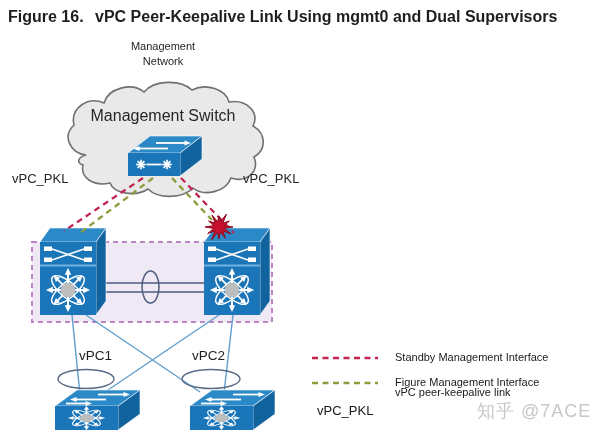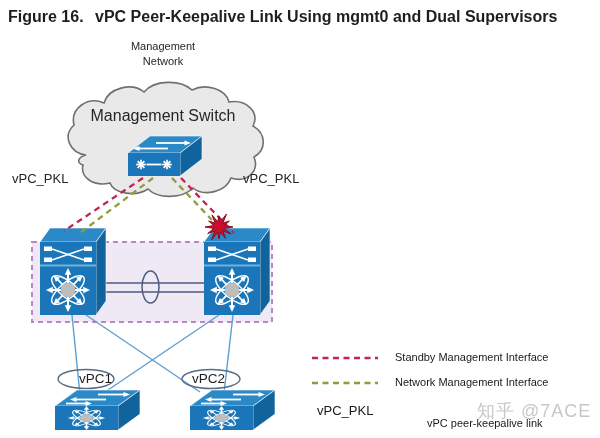--- a/index.html
+++ b/index.html
@@ -12,21 +12,21 @@
   .caption .fig-label{font-weight:bold;}
   .caption .fig-title{position:absolute;left:87px;top:0;font-weight:bold;white-space:nowrap;}
   .net-label{
     left:93px;top:39px;width:140px;text-align:center;
     font-size:11px;line-height:1.32;white-space:pre-line;color:#262626;
   }
   .mgmt-switch-label{left:88px;top:107px;width:150px;text-align:center;font-size:16px;color:#262626;}
   .pkl-label{font-size:13px;color:#262626;}
   .pkl-left{left:12px;top:171px;}
   .pkl-right{left:243px;top:171px;}
-  .vpc-label{font-size:13.5px;color:#1f1f1f;margin-top:23px;}
+  .vpc-label{font-size:13.5px;color:#1f1f1f;}
   .vpc1{left:79px;top:348px;}
   .vpc2{left:192px;top:348px;}
   .legend-label{font-size:11px;color:#1a1a1a;white-space:nowrap;}
   .legend-key{font-size:13px;color:#1a1a1a;}
   .diagram-svg{left:0;top:0;}
   .watermark{
     left:477px;top:399px;font-size:18px;letter-spacing:1px;
     color:rgba(185,185,185,0.8);z-index:30;white-space:nowrap;text-align:right;
   }
 </style>
@@ -209,19 +209,19 @@
 <div class="abs pkl-label pkl-left">vPC_PKL</div>
 
 <div class="abs pkl-label pkl-right">vPC_PKL</div>
 
 <div class="abs vpc-label vpc1">vPC1</div>
 
 <div class="abs vpc-label vpc2">vPC2</div>
 
 <div class="abs legend-label" style="left:395px;top:351px;">Standby Management Interface</div>
 
-<div class="abs legend-label" style="left:395px;top:376px;">Network Management Interface</div>
+<div class="abs legend-label" style="left:395px;top:376px;">Figure Management Interface</div>
 
 <div class="abs legend-key" style="left:317px;top:403px;">vPC_PKL</div>
 
-<div class="abs legend-label" style="left:395px;top:417px;margin-left:32px;">vPC peer-keepalive link</div>
+<div class="abs legend-label" style="left:395px;top:386px;">vPC peer-keepalive link</div>
 
 <div class="abs watermark">知乎 @7ACE</div>
 
 </body></html>

